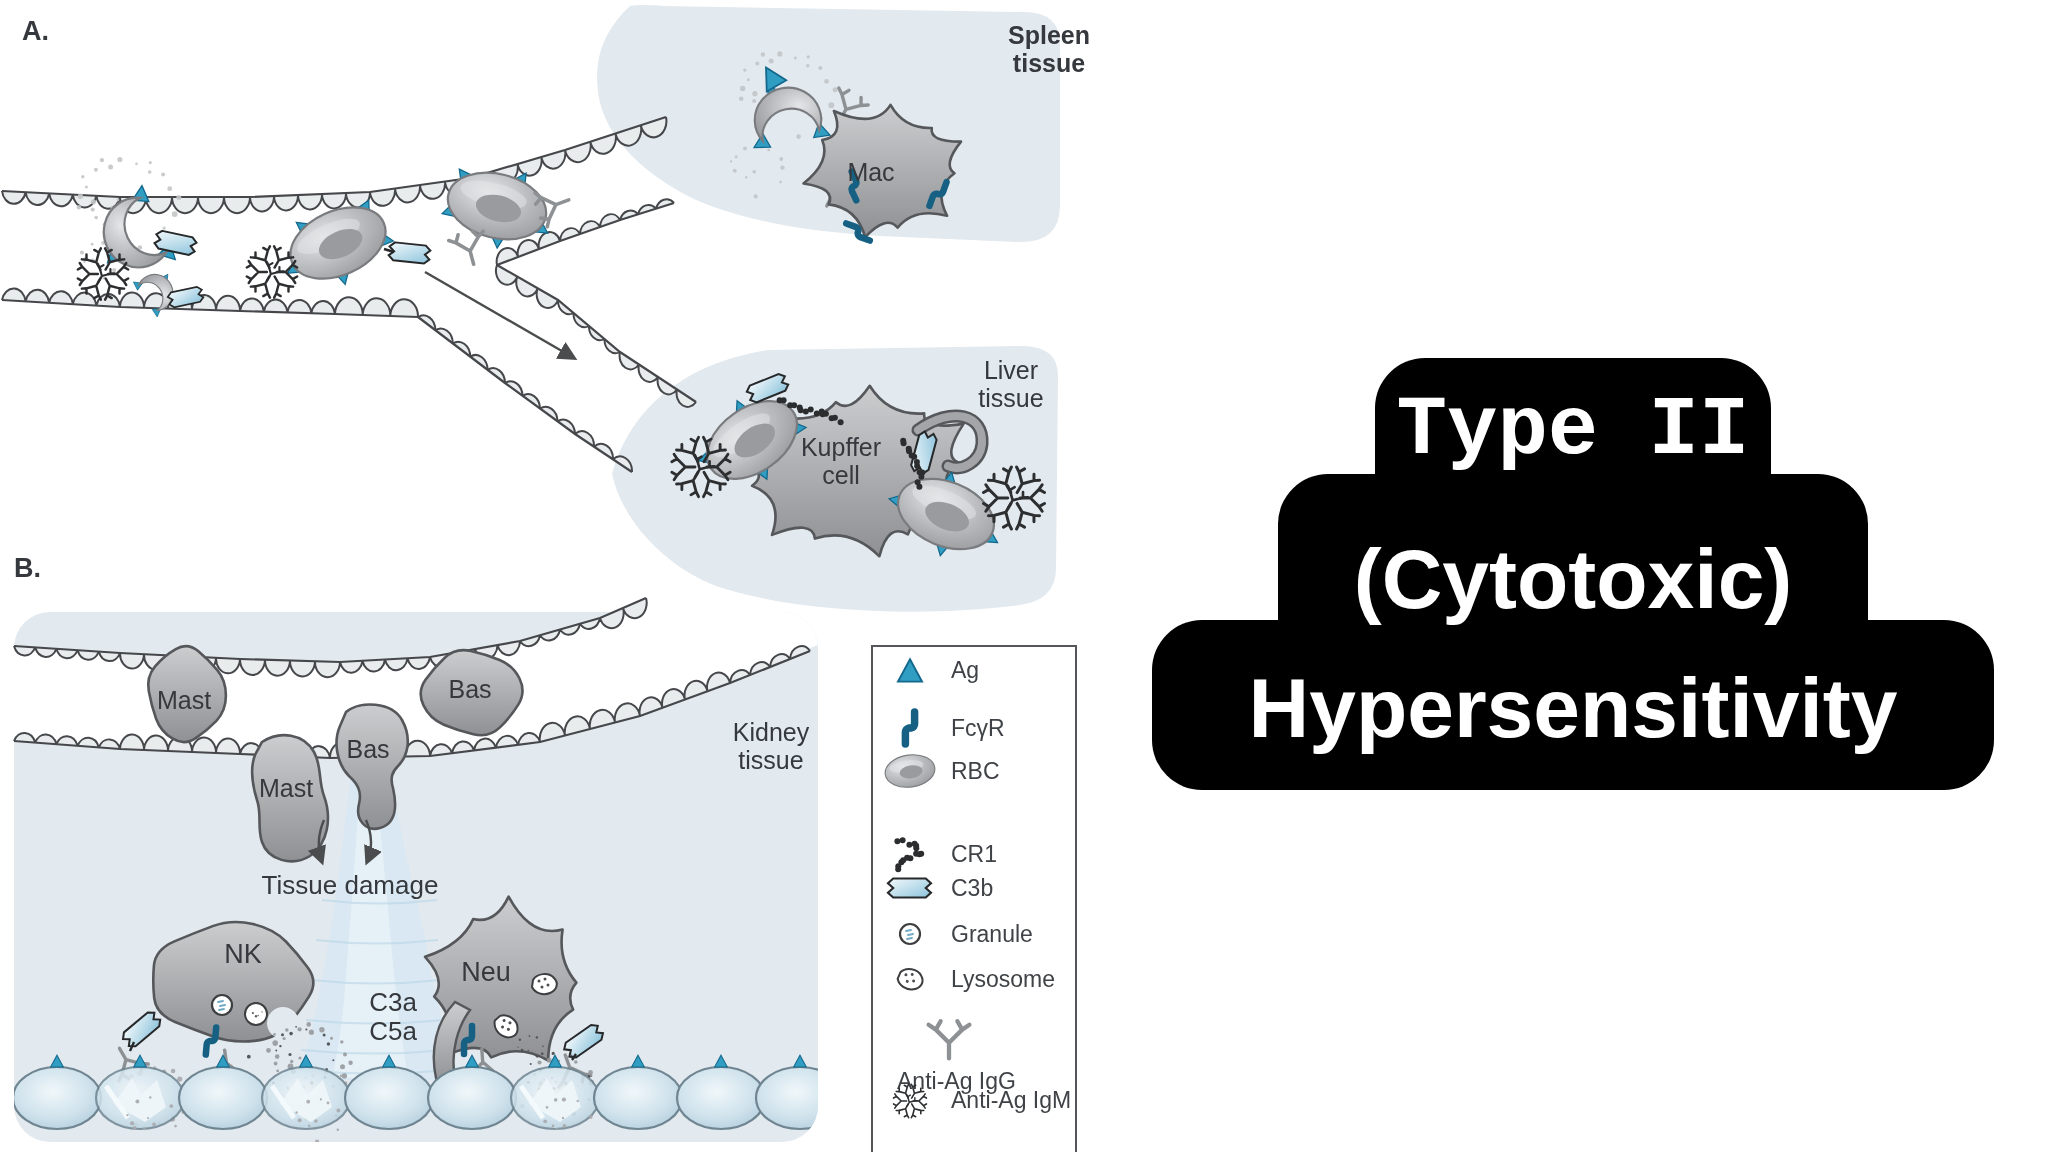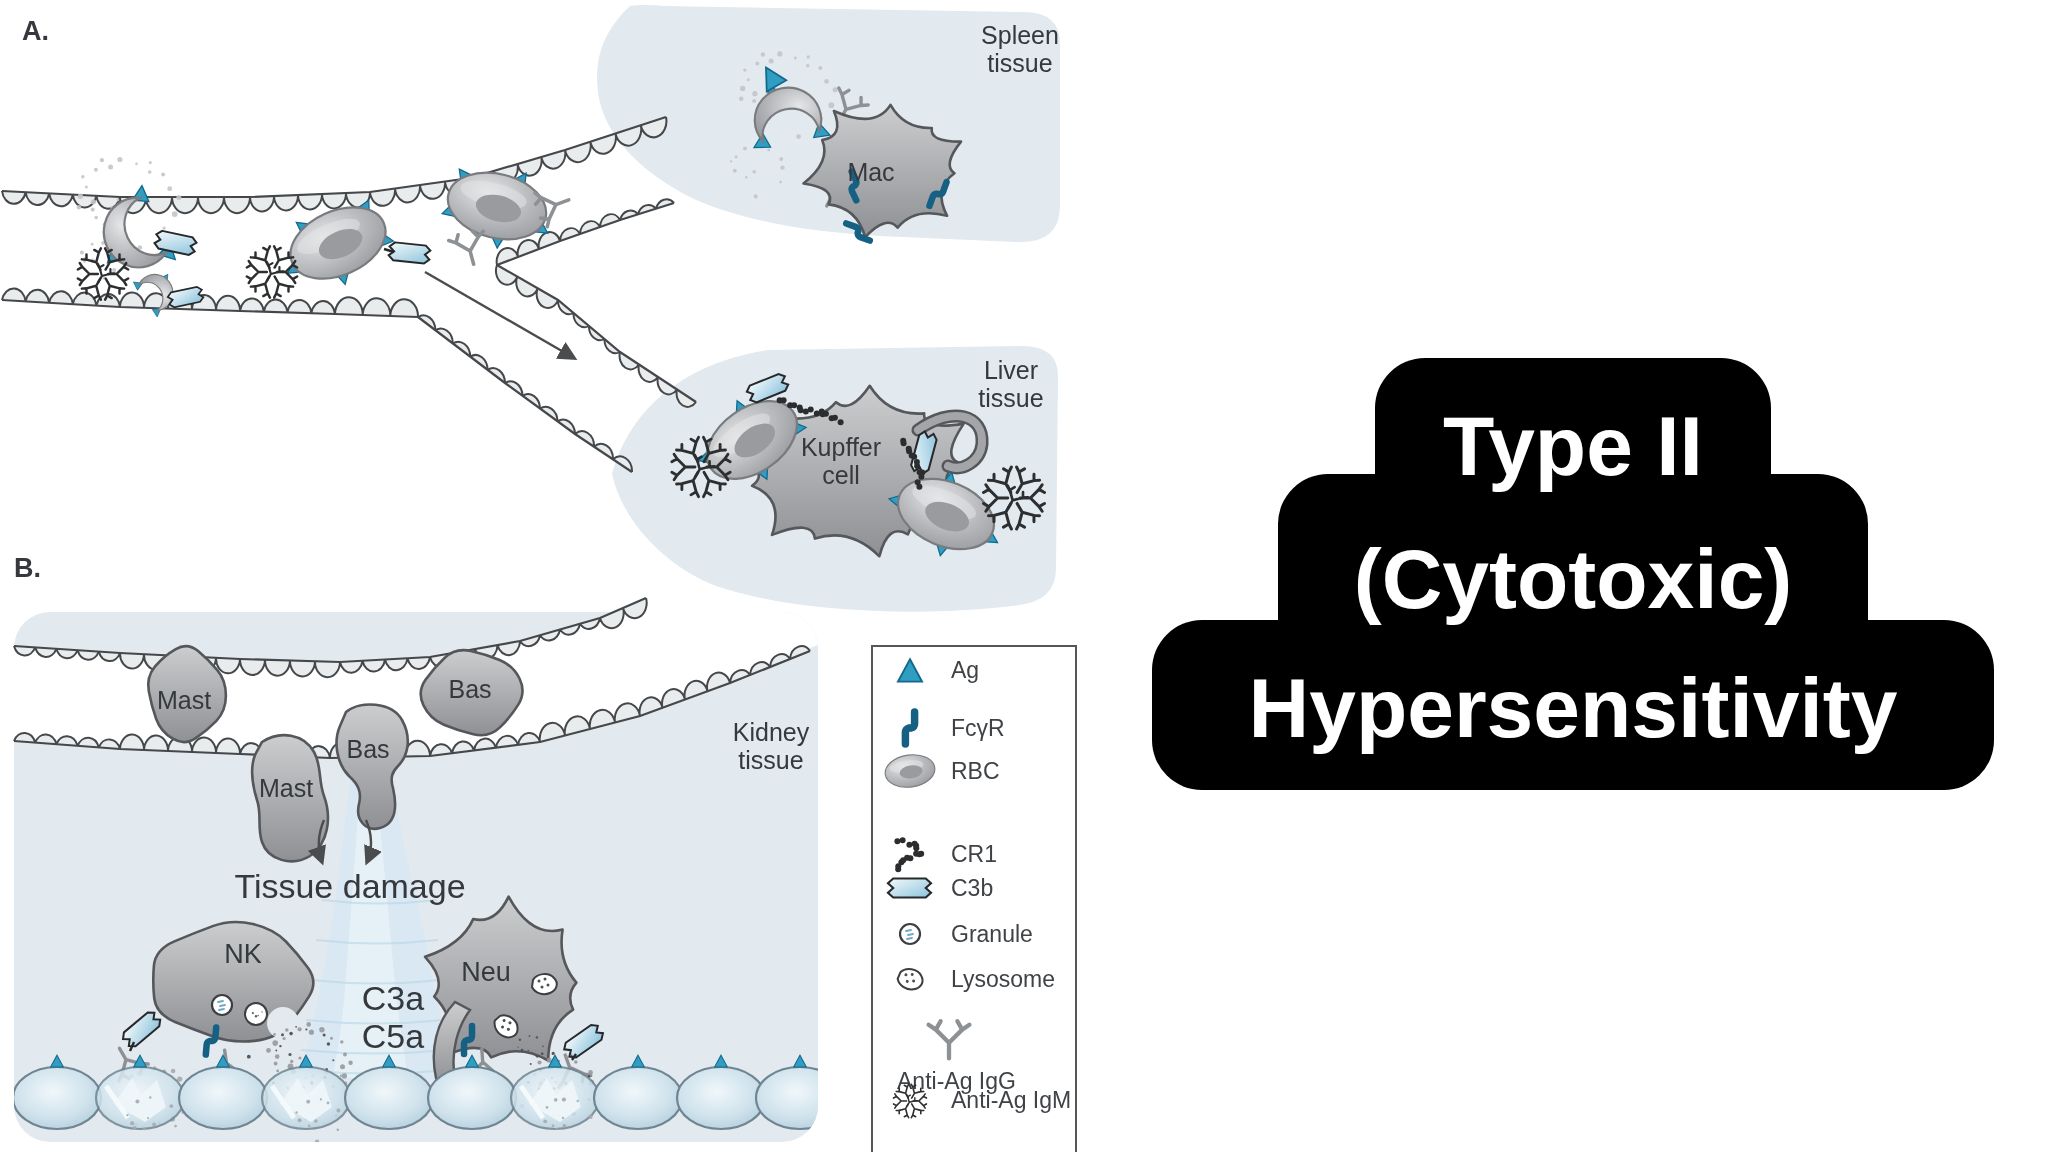--- a/index.html
+++ b/index.html
@@ -3,21 +3,21 @@
 <meta charset="utf-8">
 <style>
   html,body{margin:0;padding:0;background:#fff;}
   .stage{position:relative;width:2048px;height:1152px;background:#ffffff;overflow:hidden;
          font-family:"Liberation Sans",sans-serif;}
   #fig{position:absolute;left:0;top:0;}
   .lbl{position:absolute;transform:translate(-50%,-50%);white-space:pre-line;text-align:center;
        color:#35383c;font:400 25px/1.12 "Liberation Sans",sans-serif;pointer-events:none;}
   .lbl.corner{transform:none;font-weight:700;font-size:27px;}
   .lbl.big{font-size:27px;}
-  .lbl.md{font-size:34px;}
+  .lbl.md{font-size:26px;}
   .legend{position:absolute;left:843px;top:645px;width:206px;height:608px;background:#ffffff;
           border:2.5px solid #54565a;box-sizing:border-box;margin-left:28px;}
   .lrow{position:absolute;left:10px;height:44px;display:flex;align-items:center;}
   .licon{width:54px;height:48px;flex:0 0 54px;}
   .lrow span{font:400 23px/1 "Liberation Sans",sans-serif;color:#3f4246;margin-left:14px;white-space:nowrap;}
   .title-wrap{position:absolute;left:1152px;top:358px;width:842px;height:432px;}
   .tbox{position:absolute;left:50%;transform:translateX(-50%);background:#000;border-radius:50px;}
   .tb1{width:396px;top:0;height:186px;}
   .tb2{width:590px;top:116px;height:226px;}
   .tb3{width:842px;top:262px;height:170px;}
@@ -527,21 +527,21 @@
           <path d="M0,-8 L7.5,6 L-7.5,6 Z" transform="translate(638,1062) rotate(0) scale(0.85)" fill="#2f9ec2" stroke="#14688d" stroke-width="1.2"></path>
           <ellipse cx="721" cy="1098" rx="44" ry="31" fill="url(#gkc)" stroke="#6f8591" stroke-width="2.2" opacity="1"></ellipse>
           <path d="M0,-8 L7.5,6 L-7.5,6 Z" transform="translate(721,1062) rotate(0) scale(0.85)" fill="#2f9ec2" stroke="#14688d" stroke-width="1.2"></path>
           <ellipse cx="800" cy="1098" rx="44" ry="31" fill="url(#gkc)" stroke="#6f8591" stroke-width="2.2" opacity="1"></ellipse>
           <path d="M0,-8 L7.5,6 L-7.5,6 Z" transform="translate(800,1062) rotate(0) scale(0.85)" fill="#2f9ec2" stroke="#14688d" stroke-width="1.2"></path>
         </g>
       </g>
     </svg>
 
   <div class="lbl corner" style="left:22px;top:16px;">A.</div>
-  <div class="lbl" style="left:1020px;top:49px;">Spleen
+  <div class="lbl" style="left:1049px;top:49px;font-weight:bold;">Spleen
 tissue</div>
   <div class="lbl" style="left:871px;top:172px;">Mac</div>
   <div class="lbl" style="left:1011px;top:384px;">Liver
 tissue</div>
   <div class="lbl" style="left:833px;top:461px;margin-left:8px;">Kupffer
 cell</div>
   <div class="lbl corner" style="left:14px;top:553px;">B.</div>
   <div class="lbl" style="left:184px;top:700px;">Mast</div>
   <div class="lbl" style="left:470px;top:689px;">Bas</div>
   <div class="lbl" style="left:368px;top:749px;">Bas</div>
@@ -664,18 +664,18 @@
           </g>
         </svg>
         <span>Anti-Ag IgM</span>
       </div>
   </div>
 
   <div class="title-wrap">
     <div class="tbox tb1"></div>
     <div class="tbox tb2"></div>
     <div class="tbox tb3"></div>
-    <span class="tline" style="top:88px;">Type II</span>
+    <span class="tline" style="top:73px;font-family:Liberation Mono, monospace;">Type II</span>
     <span class="tline" style="top:221px;">(Cytotoxic)</span>
     <span class="tline" style="top:350px;">Hypersensitivity</span>
   </div>
 
 </div>
 
 </body></html>

